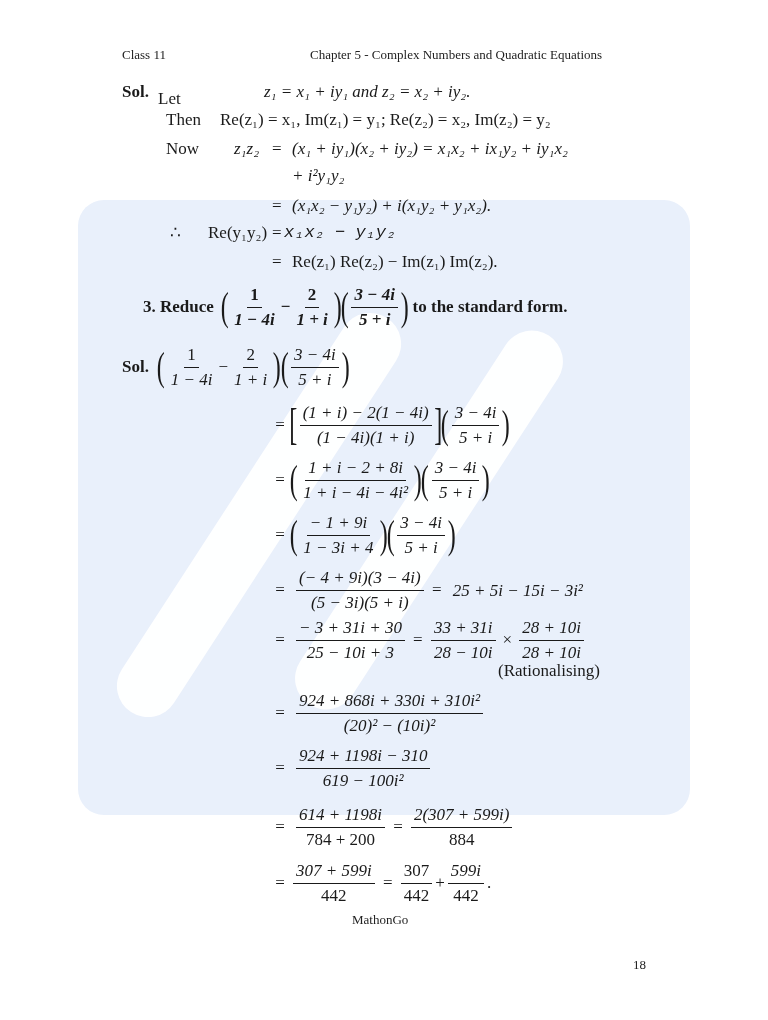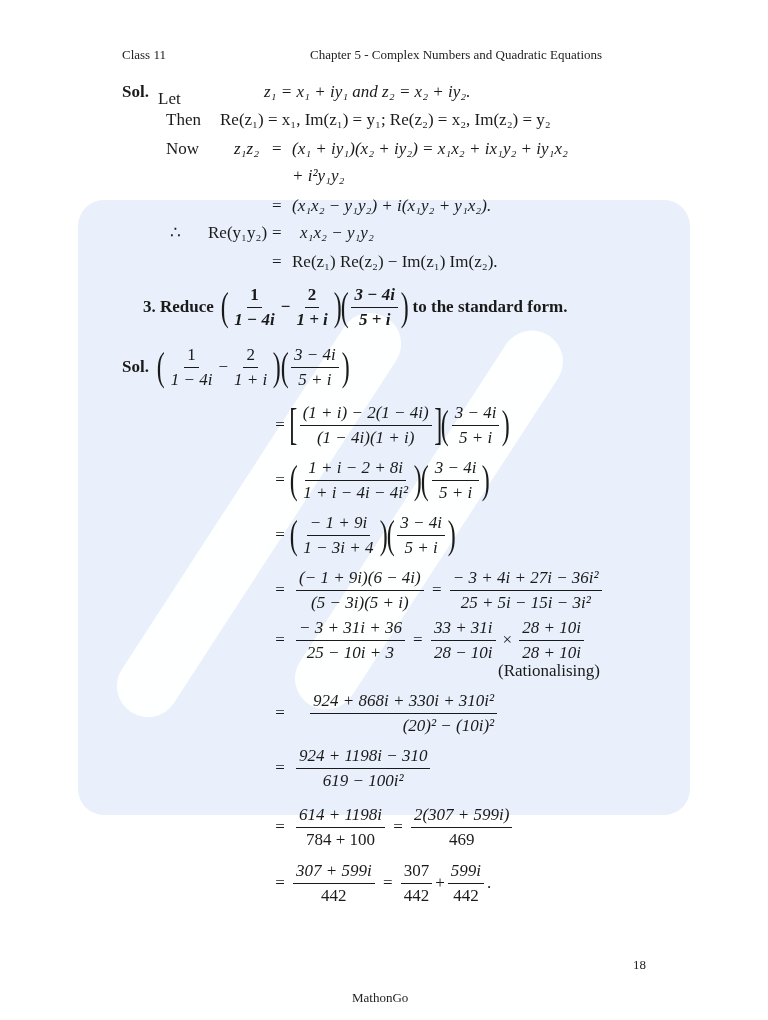--- a/index.html
+++ b/index.html
@@ -51,21 +51,21 @@
 <div class="row it" style="left:234px; top:139px;">z₁z₂</div>
 <div class="row" style="left:272px; top:139px;">=</div>
 <div class="row it" style="left:292px; top:139px;">(x₁ + iy₁)(x₂ + iy₂) = x₁x₂ + ix₁y₂ + iy₁x₂</div>
 <div class="row it" style="left:292px; top:166px;">+ i²y₁y₂</div>
 <div class="row" style="left:272px; top:196px;">=</div>
 <div class="row it" style="left:292px; top:196px;">(x₁x₂ − y₁y₂) + i(x₁y₂ + y₁x₂).</div>
 
 <div class="row" style="left:170px; top:223px;">∴</div>
 <div class="row" style="left:208px; top:223px;">Re(y₁y₂)</div>
 <div class="row" style="left:272px; top:223px;">=</div>
-<div class="row it" style="left:300px; top:223px;">x₁x₂ − y₁y₂</div>
+<div class="row it" style="left:284px; top:223px;font-family:Liberation Mono, monospace;">x₁x₂ − y₁y₂</div>
 <div class="row" style="left:272px; top:252px;">=</div>
 <div class="row" style="left:292px; top:252px;">Re(z₁) Re(z₂) − Im(z₁) Im(z₂).</div>
 
 <div class="mrow b" style="left:143px; top:282px; height:50px;">
   <span>3.</span>&nbsp;
   <span>Reduce</span>
   <span class="paren" style="margin-left:4px;">(</span>
   <span class="frac">
       <span class="num">1</span>
       <span class="den it">1 − 4i</span>
@@ -150,75 +150,74 @@
   <span class="frac">
       <span class="num it">3 − 4i</span>
       <span class="den it">5 + i</span>
     </span>
   <span class="paren">)</span>
 </div>
 
 <div class="mrow" style="left:270px; top:565px; height:50px;">
   <span class="eq">=</span>
   <span class="frac" style="margin-left:6px;">
-      <span class="num it">(− 1 + 9i)(6 − 4i)</span>
+      <span class="num it">(− 4 + 9i)(3 − 4i)</span>
       <span class="den it">(5 − 3i)(5 + i)</span>
     </span>
   <span class="eq">=</span>
   <span class="frac">
-      <span class="num it">− 3 + 4i + 27i − 36i²</span>
       <span class="den it">25 + 5i − 15i − 3i²</span>
     </span>
 </div>
 
 <div class="mrow" style="left:270px; top:615px; height:50px;">
   <span class="eq">=</span>
   <span class="frac" style="margin-left:6px;">
-      <span class="num it">− 3 + 31i + 36</span>
+      <span class="num it">− 3 + 31i + 30</span>
       <span class="den it">25 − 10i + 3</span>
     </span>
   <span class="eq">=</span>
   <span class="frac">
       <span class="num it">33 + 31i</span>
       <span class="den it">28 − 10i</span>
     </span>
   <span class="op">×</span>
   <span class="frac">
       <span class="num it">28 + 10i</span>
       <span class="den it">28 + 10i</span>
     </span>
 </div>
 <div class="row" style="left:498px; top:661px;">(Rationalising)</div>
 
 <div class="mrow" style="left:270px; top:688px; height:50px;">
   <span class="eq">=</span>
-  <span class="frac" style="margin-left:20px;align-items:flex-end;">
+  <span class="frac" style="margin-left:6px;">
       <span class="num it">924 + 868i + 330i + 310i²</span>
       <span class="den it">(20)² − (10i)²</span>
     </span>
 </div>
 
 <div class="mrow" style="left:270px; top:743px; height:50px;">
   <span class="eq">=</span>
   <span class="frac" style="margin-left:6px;">
       <span class="num it">924 + 1198i − 310</span>
       <span class="den it">619 − 100i²</span>
     </span>
 </div>
 
 <div class="mrow" style="left:270px; top:802px; height:50px;">
   <span class="eq">=</span>
   <span class="frac" style="margin-left:6px;">
       <span class="num it">614 + 1198i</span>
-      <span class="den">784 + 100</span>
+      <span class="den">784 + 200</span>
     </span>
   <span class="eq">=</span>
   <span class="frac">
       <span class="num it">2(307 + 599i)</span>
-      <span class="den">469</span>
+      <span class="den">884</span>
     </span>
 </div>
 
 <div class="mrow" style="left:270px; top:858px; height:50px;">
   <span class="eq">=</span>
   <span class="frac" style="">
       <span class="num it">307 + 599i</span>
       <span class="den">442</span>
     </span>
   <span class="eq">=</span>
@@ -227,14 +226,14 @@
       <span class="den">442</span>
     </span>
   <span>+</span>
   <span class="frac">
       <span class="num it">599i</span>
       <span class="den">442</span>
     </span>
   <span>.</span>
 </div>
 
-<div class="abs hdr" style="left:352px; top:990px;">MathonGo</div>
+<div class="abs hdr" style="left:352px; top:912px;">MathonGo</div>
 <div class="abs hdr" style="left:633px; top:957px;">18</div>
 
 </body></html>

